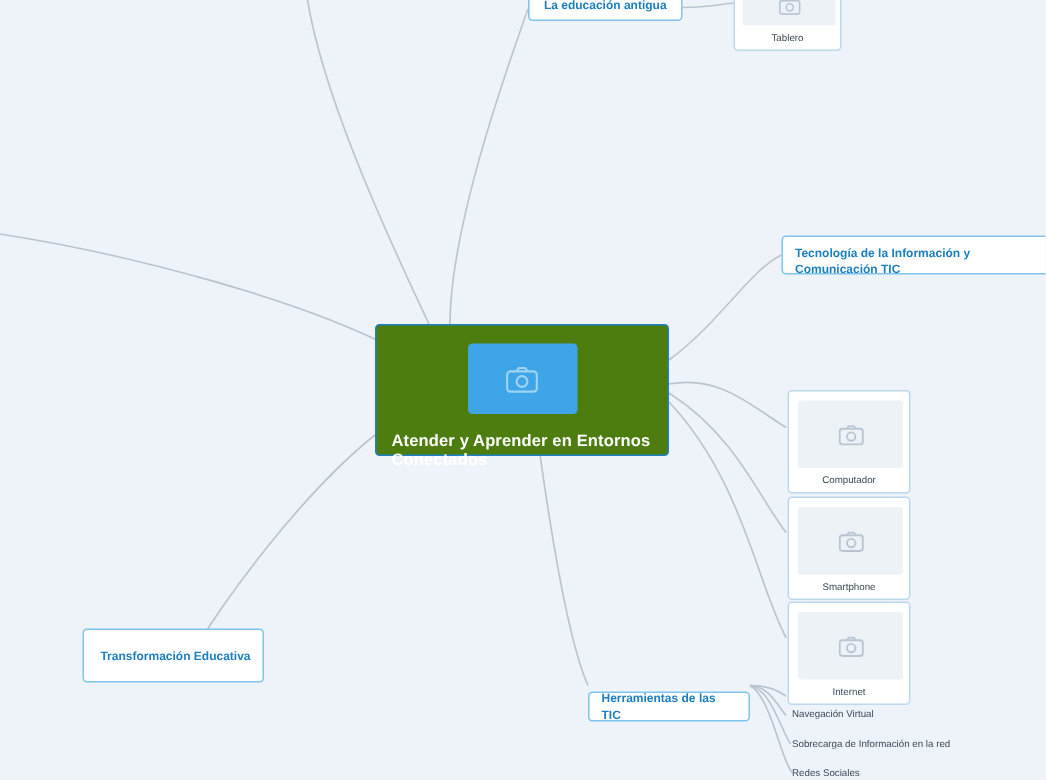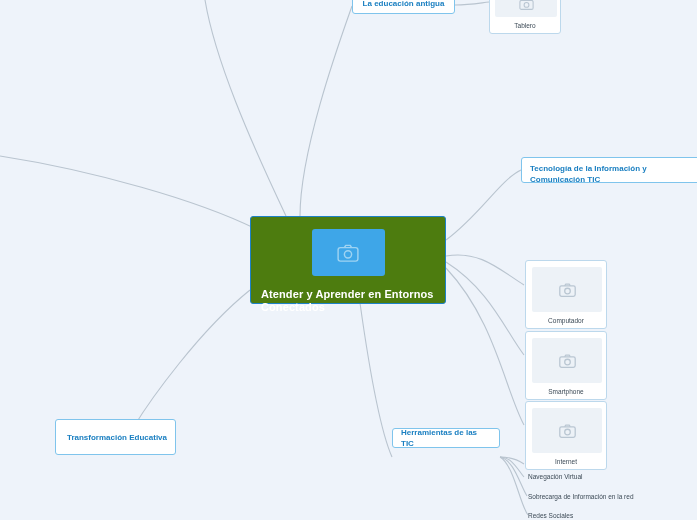--- a/index.html
+++ b/index.html
@@ -211,21 +211,21 @@
         <circle cx="12" cy="11.5" r="4" fill="none" stroke="#b9c6d2" stroke-width="1.8"></circle>
       </svg>
     </div>
     <div class="cap">Internet</div>
   </div>
 
   <div class="node pill" style="left:12px; top:419px; width:121px; height:36px; justify-content:flex-end;margin-left:43px;">
     <span>Transformación Educativa</span>
   </div>
 
-  <div class="node pill" style="left:392px; top:428px; width:108px; height:20px; justify-content:flex-start;">
+  <div class="node pill" style="left:392px; top:461px; width:108px; height:20px; justify-content:flex-start;">
     <span>Herramientas de las TIC</span>
   </div>
 
   <div class="node leaf" style="left:528px; top:472px;">
     <span>Navegación Virtual</span>
   </div>
   <div class="node leaf" style="left:528px; top:492px;">
     <span>Sobrecarga de Información en la red</span>
   </div>
   <div class="node leaf" style="left:528px; top:511px;">

